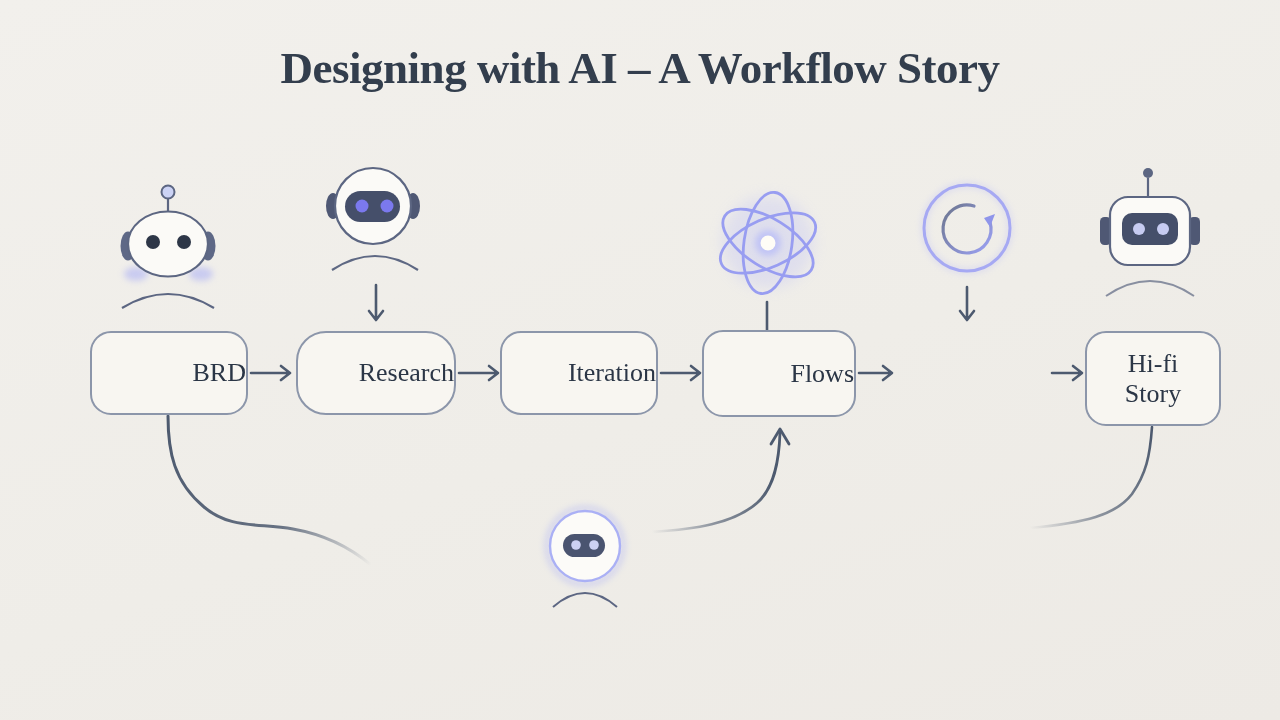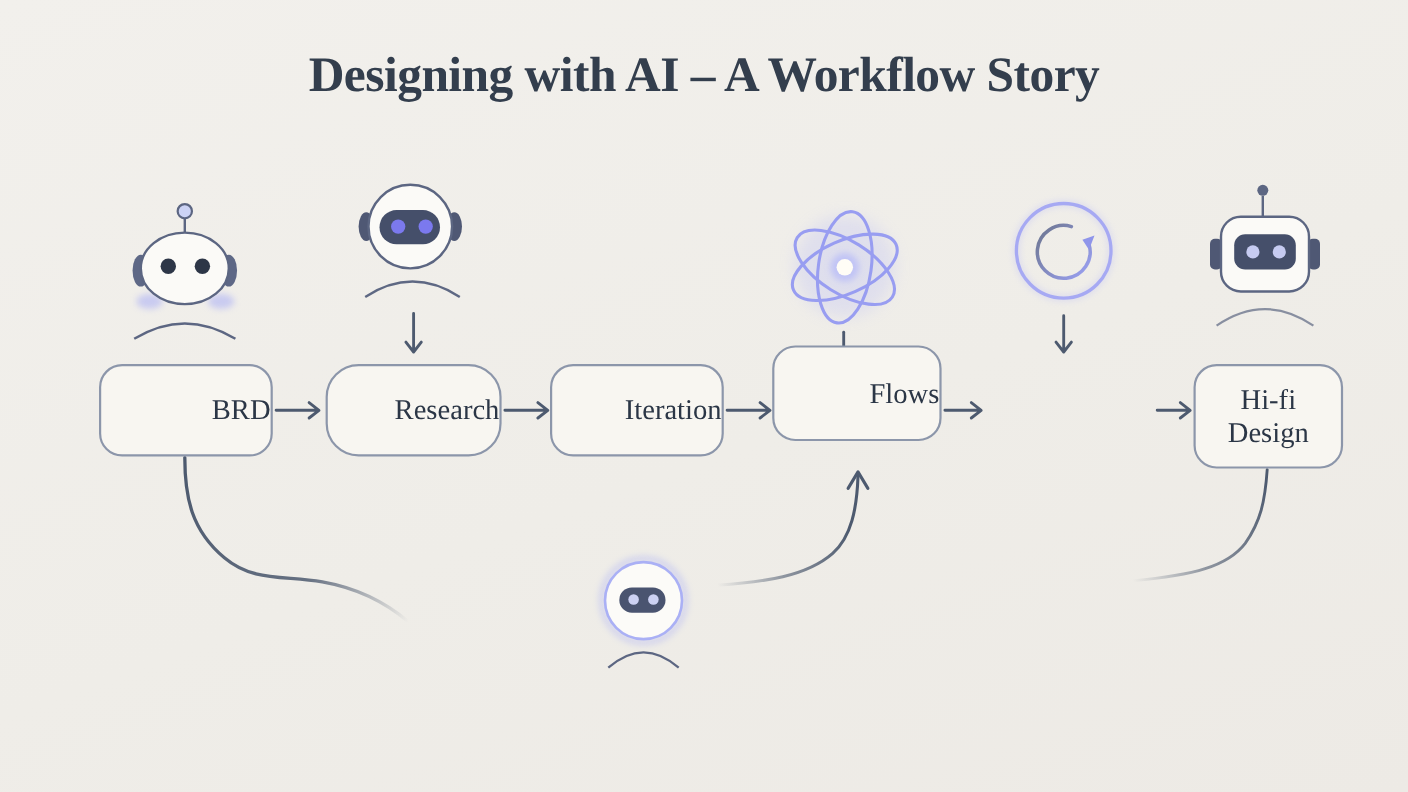--- a/index.html
+++ b/index.html
@@ -30,21 +30,21 @@
     display:flex;align-items:center;justify-content:flex-end;
     font-size:26px;
     font-weight:500;
     color:#2b3646;
     text-align:center;
     line-height:1.12;
   }
   #node-brd{left:90px;top:331px;width:158px;height:84px;}
   #node-research{left:296px;top:331px;width:160px;height:84px;border-radius:30px;}
   #node-synthesis{left:500px;top:331px;width:158px;height:84px;}
-  #node-flows{left:702px;top:314px;width:154px;height:87px;}
+  #node-flows{left:702px;top:330px;width:154px;height:87px;}
   #node-iteration{left:894px;top:329px;width:155px;height:88px;}
   #node-hifi{left:1085px;top:331px;width:136px;height:95px;padding:0 16px;}
 </style>
 </head>
 <body>
 
 <div class="stage">
 
   <h1 class="title">Designing with AI – A Workflow Story</h1>
 
@@ -164,16 +164,16 @@
   <div class="node" id="node-research">
     <span>Research</span>
   </div>
   <div class="node" id="node-synthesis">
     <span>Iteration</span>
   </div>
   <div class="node" id="node-flows">
     <span>Flows</span>
   </div>
   <div class="node" id="node-hifi">
-    <span>Hi-fi Design</span>
+    <span>Hi-fi Story</span>
   </div>
 
 </div>
 
 </body></html>

